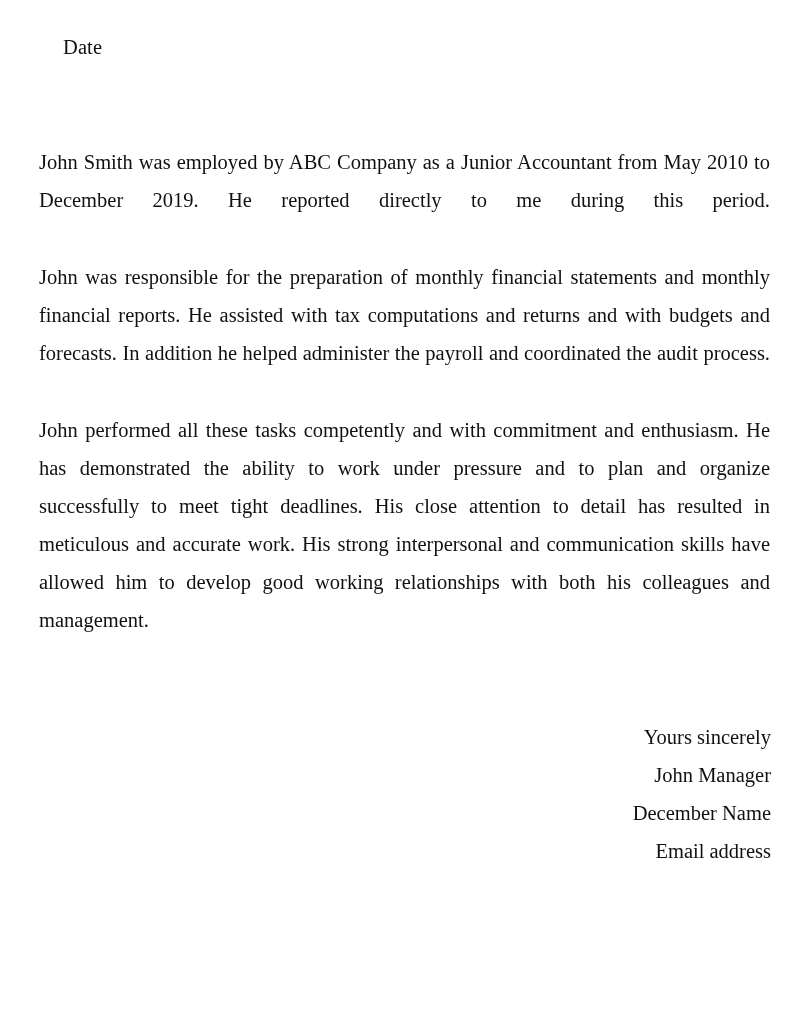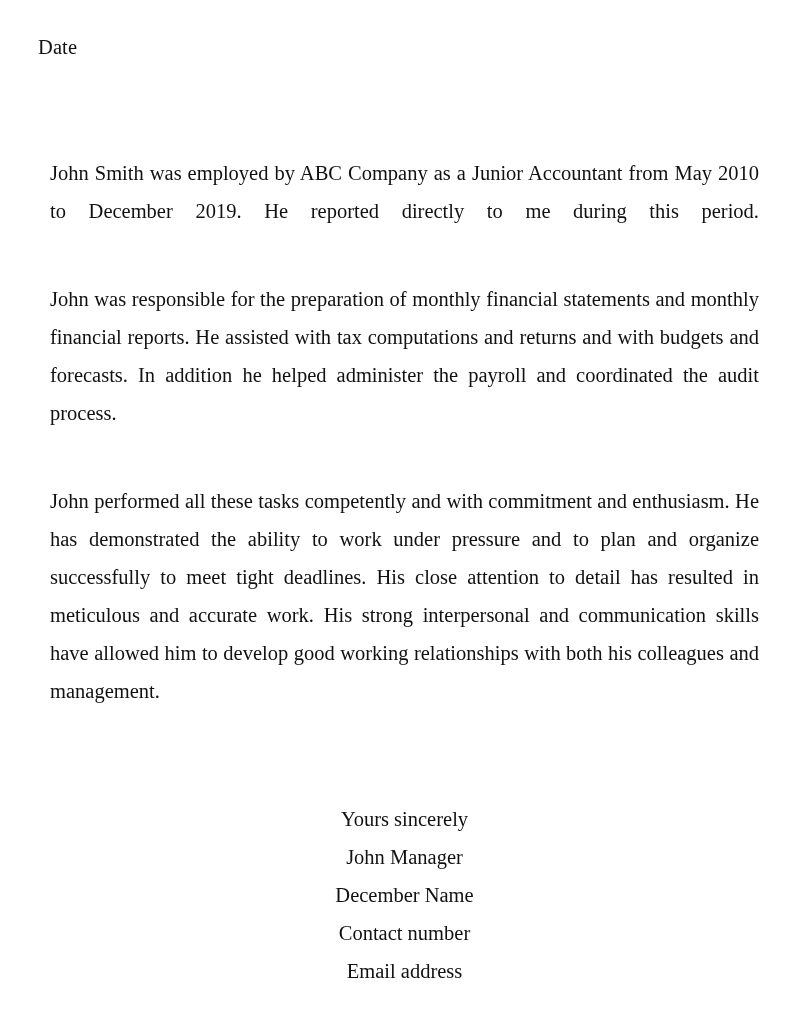--- a/index.html
+++ b/index.html
@@ -26,52 +26,53 @@
     left: 38px;
     top: 28px;
     width: 733px;
   }
   .line {
     font-size: 20.5px;
     line-height: 38px;
     letter-spacing: 0.1px;
     color: #111111;
     white-space: pre-wrap;
+    margin-left: 25px;
   }
   
   .hdr-line {
     text-align: left;
   }
   .gap-1 { height: 38px; }
   .gap-2 { height: 38px; }
 
   
   .para {
     text-align: justify;
     text-justify: inter-word;
-    margin: 12px;
+    margin: 1px;
     font-size: 20.5px;
     line-height: 38px;
     color: #111111;
   }
   
   .para::after {
     content: "";
     display: inline-block;
     width: 100%;
   }
   .para.no-stretch::after {
     content: none;
   }
 
   
   .closing-line {
     font-size: 20.5px;
     line-height: 38px;
-    text-align: center;
+    text-align: right;
     color: #111111;
     white-space: pre-wrap;
   }
   .spacer-block { height: 40px; }
 </style>
 </head>
 <body>
 
 <div id="page" style="background: rgb(255, 255, 255); color: rgb(17, 17, 17);">
   <div class="sheet">
@@ -92,18 +93,17 @@
 
     <div class="spacer-block"></div>
 
     <div class="closing-line">Yours sincerely</div>
 
     <div class="closing-line">John Manager</div>
 
 
     <div class="closing-line">December Name</div>
 
-    <div class="closing-line">Contact number</div>
 
     <div class="closing-line">Email address</div>
 
   </div>
 </div>
 
 </body></html>

